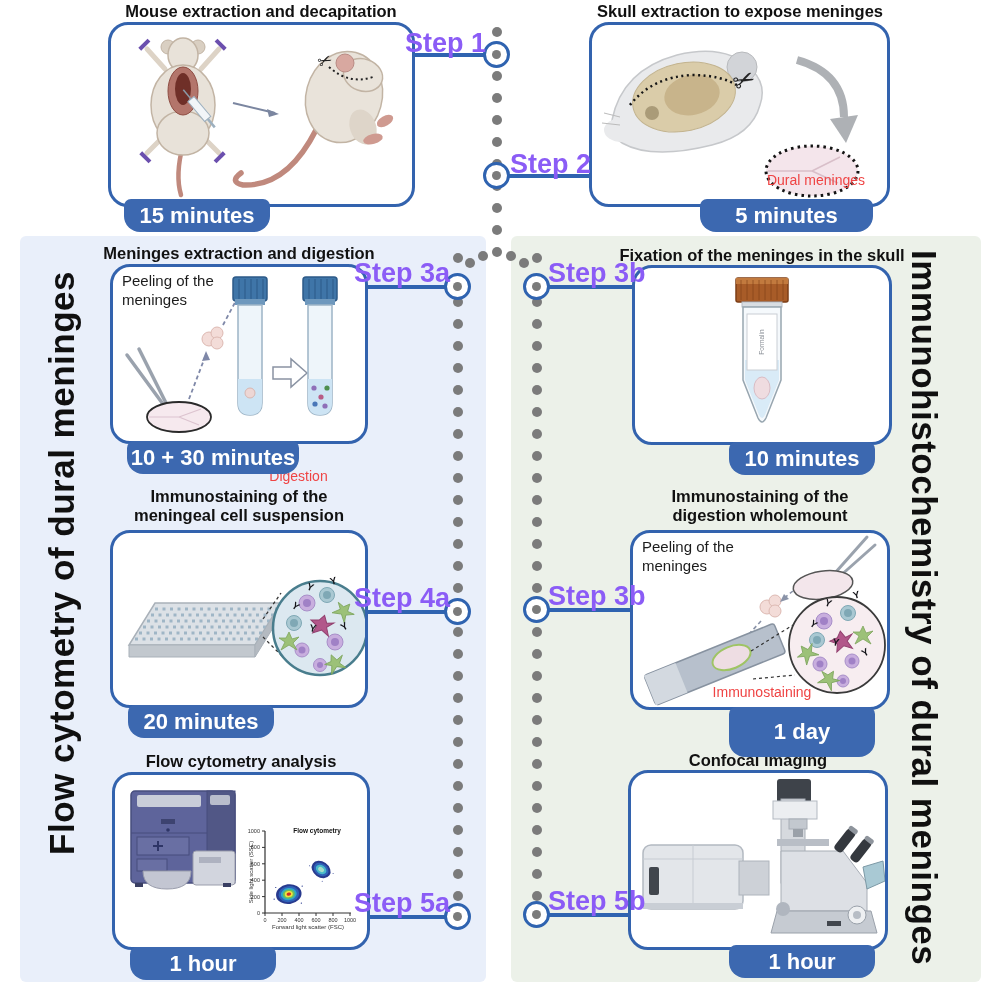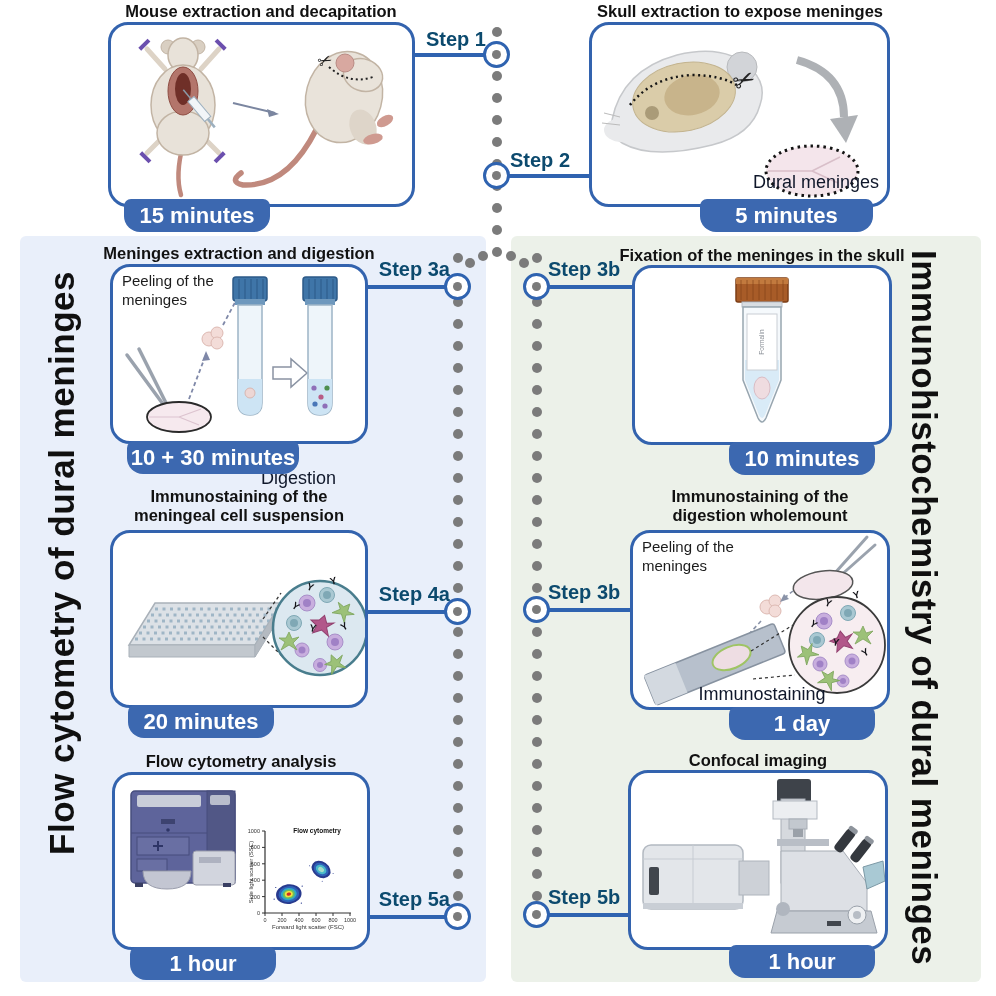--- a/index.html
+++ b/index.html
@@ -9,24 +9,24 @@
   .side-label{position:absolute;display:flex;align-items:center;justify-content:center;z-index:2;}
   .side-label span{writing-mode:vertical-rl;font-weight:bold;font-size:35px;color:#101010;letter-spacing:.5px;white-space:nowrap;}
   .side-label.left span{transform:rotate(180deg);}
   .pdot{position:absolute;width:10px;height:10px;border-radius:50%;background:#7b7b7b;z-index:3;}
   .connector{position:absolute;height:3.5px;background:#2f63b0;z-index:4;}
   .panel{position:absolute;background:#fff;border:3px solid #3363ae;border-radius:20px;box-sizing:border-box;z-index:5;}
   .panel-title{position:absolute;font-weight:bold;font-size:16.5px;line-height:1.18;color:#111;text-align:center;z-index:6;}
   .badge{position:absolute;background:#3c68b0;color:#fff;font-weight:bold;font-size:22px;display:flex;align-items:center;justify-content:center;border-radius:7px 7px 16px 16px;z-index:7;}
   .node{position:absolute;width:21px;height:21px;border-radius:50%;background:#fff;border:3.5px solid #2f63b0;display:flex;align-items:center;justify-content:center;z-index:8;}
   .node i{width:9px;height:9px;border-radius:50%;background:#7b7b7b;display:block;}
-  .step-label{position:absolute;font-weight:bold;font-size:20px;color:#0c4a6e;z-index:8;white-space:nowrap;}
+  .step-label{position:absolute;font-weight:bold;font-size:27px;color:#8b5cf6;z-index:8;white-space:nowrap;}
   .step-label.l{text-align:right;}
   .inner-note{position:absolute;font-size:15px;color:#1c1c1c;line-height:1.25;z-index:6;}
-  .inner-caption{position:absolute;font-size:18px;color:#0f172a;text-align:center;z-index:6;}
+  .inner-caption{position:absolute;font-size:14px;color:#ef4444;text-align:center;z-index:6;}
   .art{position:absolute;left:0;top:0;width:100%;height:100%;}
 </style>
 </head>
 <body>
 
 <div class="canvas">
 
   <div class="bg" style="left:20px;top:236px;width:466px;height:746px;background:#e9effa;"></div>
   <div class="bg" style="left:511px;top:236px;width:470px;height:746px;background:#ecf1e9;"></div>
 
@@ -414,21 +414,21 @@
           <text x="221" y="66" transform="rotate(-15 221 66)">Y</text>
           <text x="176" y="92" transform="rotate(35 176 92)">Y</text>
           <text x="231" y="124" transform="rotate(-30 231 124)">Y</text>
           <text x="199" y="112" transform="rotate(10 199 112)">Y</text>
         </g>
       </g>
     </svg>
   </div>
   <div class="inner-note" style="left:642px;top:538px;width:112px;">Peeling of the meninges</div>
   <div class="inner-caption" style="left:692px;top:684px;width:140px;">Immunostaining</div>
-  <div class="badge" style="left:729px;top:707px;width:146px;height:33px;">1 day</div>
+  <div class="badge" style="left:729px;top:707px;width:146px;height:50px;">1 day</div>
 
   <div class="panel-title" style="left:86px;top:752px;width:310px;">Flow cytometry analysis</div>
   <div class="panel" style="left:112px;top:772px;width:258px;height:178px;">
     <svg class="art" viewBox="0 0 252 172">
       <g>
         <rect x="16" y="16" width="104" height="92" rx="4" fill="#5e649b" stroke="#474d7d" stroke-width="1.5"></rect>
         <rect x="92" y="16" width="28" height="92" fill="#515786" stroke="#474d7d"></rect>
         <rect x="22" y="20" width="64" height="12" rx="2" fill="#c9cdd9"></rect>
         <rect x="95" y="20" width="20" height="10" rx="2" fill="#b9bdcc"></rect>
         <rect x="46" y="44" width="14" height="5" fill="#3d4370"></rect>

